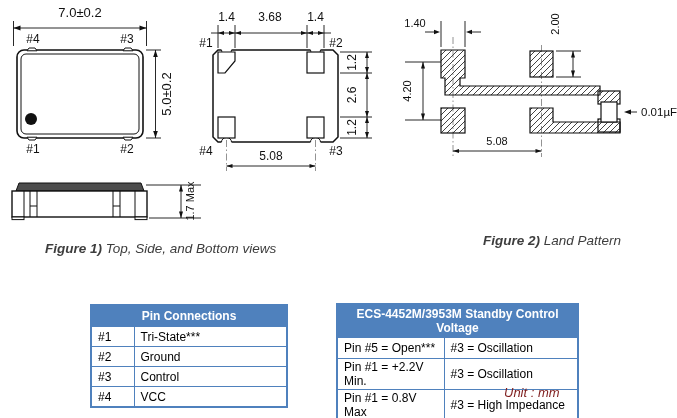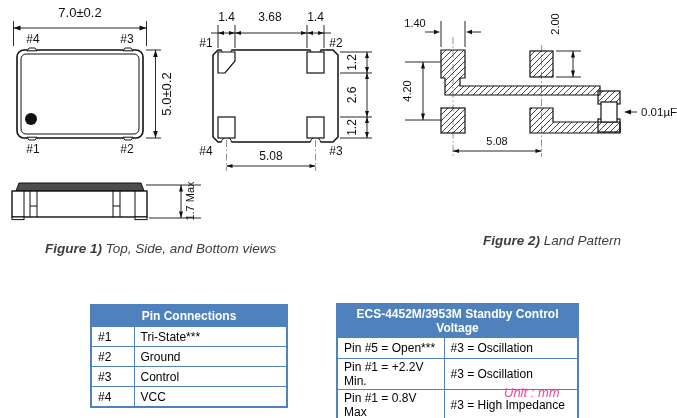--- a/index.html
+++ b/index.html
@@ -19,21 +19,21 @@
   .dtable{position:absolute;border-collapse:collapse;background:#fff;
           font-size:12px;color:#000;table-layout:fixed;}
   .dtable th{background:var(--hdr,#4f81bd);color:#fff;font-weight:bold;font-size:12px;
              border:1px solid var(--brd,#4f81bd);padding:2px 4px;height:16px;}
   .dtable td{border:1px solid var(--brd,#4f81bd);padding:1px 6px;background:#fff;}
   #pin-table{left:90px;top:304px;width:198px;border-radius:32px;--w1:43px;}
   #pin-table td{height:17px;}
   #standby-table{left:336px;top:303px;width:243px;}
   #standby-table td{height:18px;}
   .dtable{border:2px solid var(--brd,#4f81bd);}
-  .unit{position:absolute;left:504px;top:385px;font-style:italic;font-size:13px;color:#ec4899;white-space:nowrap;}
+  .unit{position:absolute;left:504px;top:385px;font-style:italic;font-size:13px;color:#7f1d1d;white-space:nowrap;}
 </style>
 </head>
 <body>
 
 <div class="page">
 
   <svg class="drw" style="left:0;top:0" width="190" height="175" viewBox="0 0 190 175">
     <text x="80" y="17" font-size="13" text-anchor="middle">7.0±0.2</text>
     <path class="dl" d="M13.5,21 V46 M146.5,21 V46 M13.5,28 H146.5"></path>
     <polygon class="ar" points="13.5,28 20.5,25.6 20.5,30.4"></polygon>

